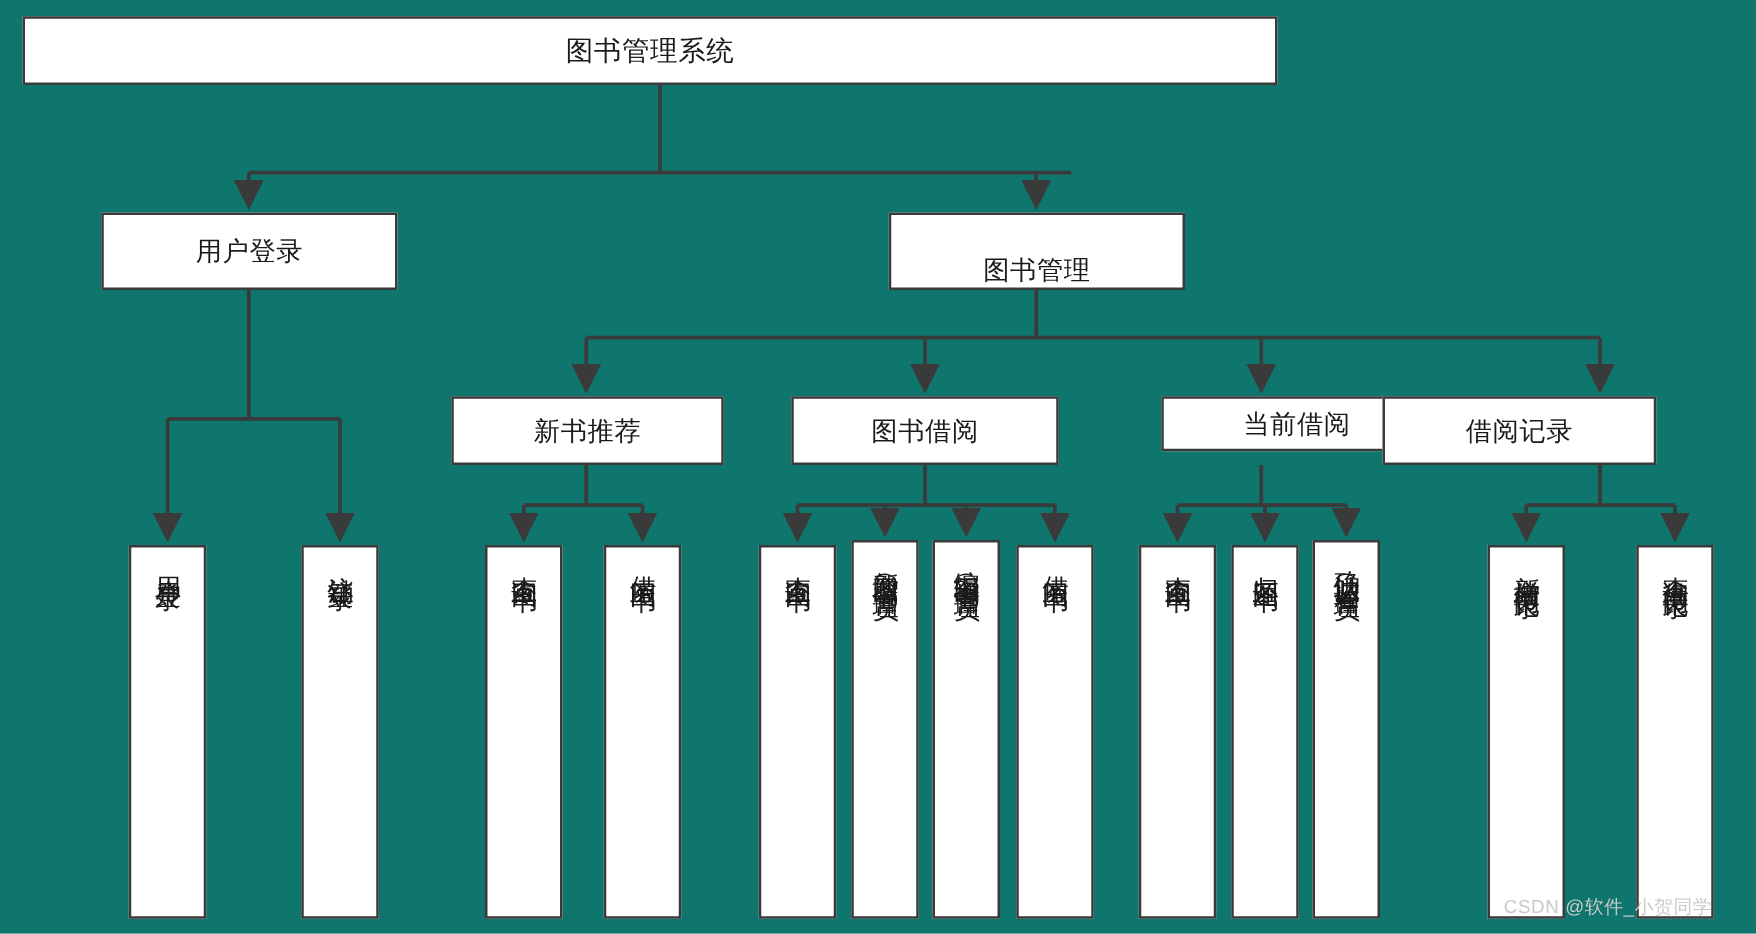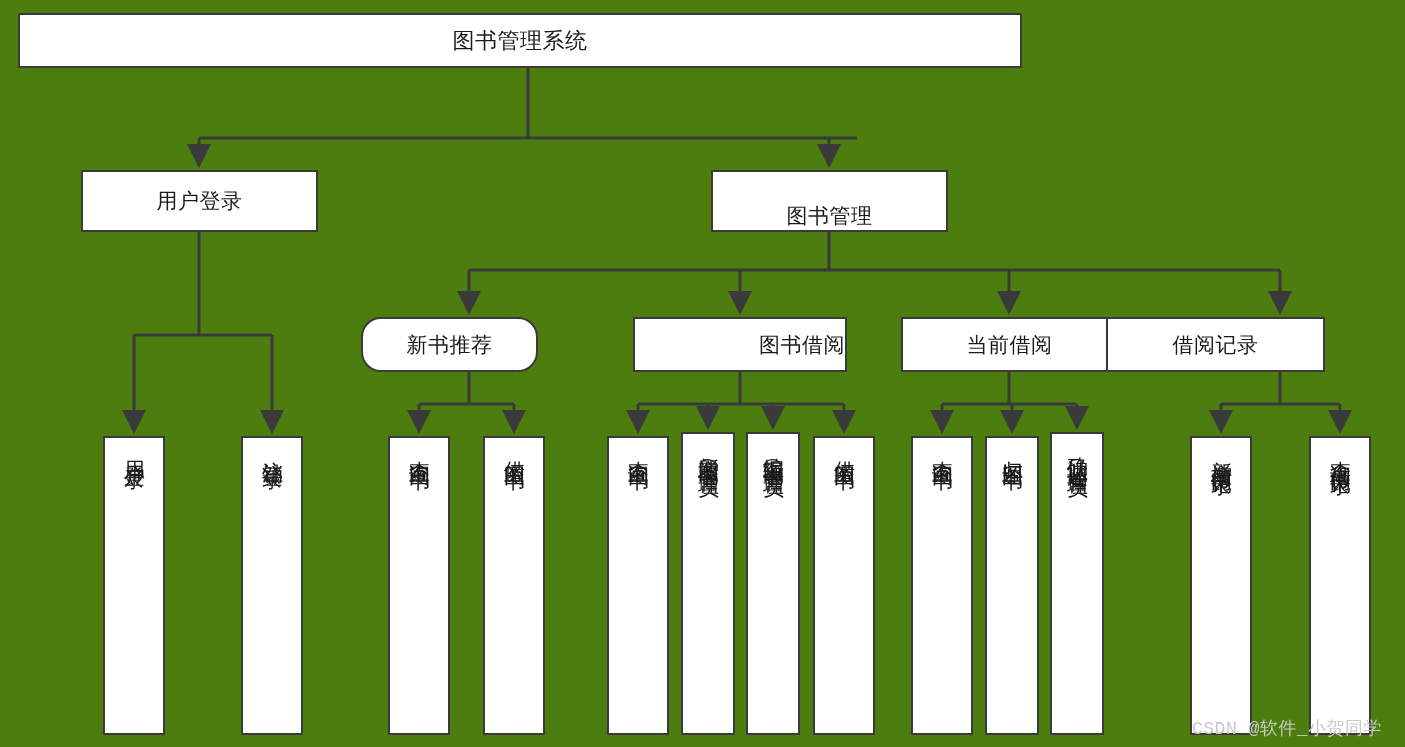--- a/index.html
+++ b/index.html
@@ -8,21 +8,21 @@
     padding: 0;
     background: #ffffff;
   }
   body {
     font-family: "DejaVu Sans", "Liberation Sans", sans-serif;
   }
   #diagram {
     position: relative;
     width: 1405px;
     height: 747px;
-    background: #4d7c0f;
+    background: #0f766e;
     overflow: hidden;
   }
   #edge-layer {
     position: absolute;
     left: 0;
     top: 0;
     width: 1405px;
     height: 747px;
     pointer-events: none;
   }
@@ -54,24 +54,25 @@
     letter-spacing: 3px;
     line-height: 1;
     white-space: nowrap;
   }
   .node.root {
     font-size: 22px;
   }
   .watermark {
     position: absolute;
     color: #c9c9c9;
-    font-size: 18px;
+    font-size: 15px;
     white-space: nowrap;
-    font-family: Liberation Mono, monospace;
+    font-family: Liberation Sans, sans-serif;
     letter-spacing: 0.5px;
+    margin-left: 11px;
   }
 </style>
 </head>
 <body>
 
 <div id="diagram">
 
   <svg id="edge-layer" viewBox="0 0 1405 747" width="1405" height="747" xmlns="http://www.w3.org/2000/svg">
     <defs>
       <marker id="arrow" viewBox="0 0 12 12" refX="10" refY="6" markerWidth="8" markerHeight="8" orient="auto-start-reverse">
@@ -126,27 +127,27 @@
     <span>图书管理系统</span>
   </div>
 
   <div class="node h" style="left:81px; top:170px; width:237px; height:62px;">
     <span>用户登录</span>
   </div>
   <div class="node h" style="left:711px; top:170px; width:237px; height:62px;align-items:flex-end;">
     <span>图书管理</span>
   </div>
 
-  <div class="node h" style="left:361px; top:317px; width:177px; height:55px;border-radius:20px;">
+  <div class="node h" style="left:361px; top:317px; width:218px; height:55px;">
     <span>新书推荐</span>
   </div>
-  <div class="node h" style="left:633px; top:317px; width:214px; height:55px;justify-content:flex-end;">
+  <div class="node h" style="left:633px; top:317px; width:214px; height:55px;">
     <span>图书借阅</span>
   </div>
-  <div class="node h" style="left:901px; top:317px; width:217px; height:55px;">
+  <div class="node h" style="left:929px; top:317px; width:217px; height:44px;">
     <span>当前借阅</span>
   </div>
   <div class="node h" style="left:1106px; top:317px; width:219px; height:55px;">
     <span>借阅记录</span>
   </div>
 
   <div class="node v" style="left:103px; top:436px; width:62px; height:299px;">
     <span class="vtext">用户登录</span>
   </div>
   <div class="node v" style="left:241px; top:436px; width:62px; height:299px;">

